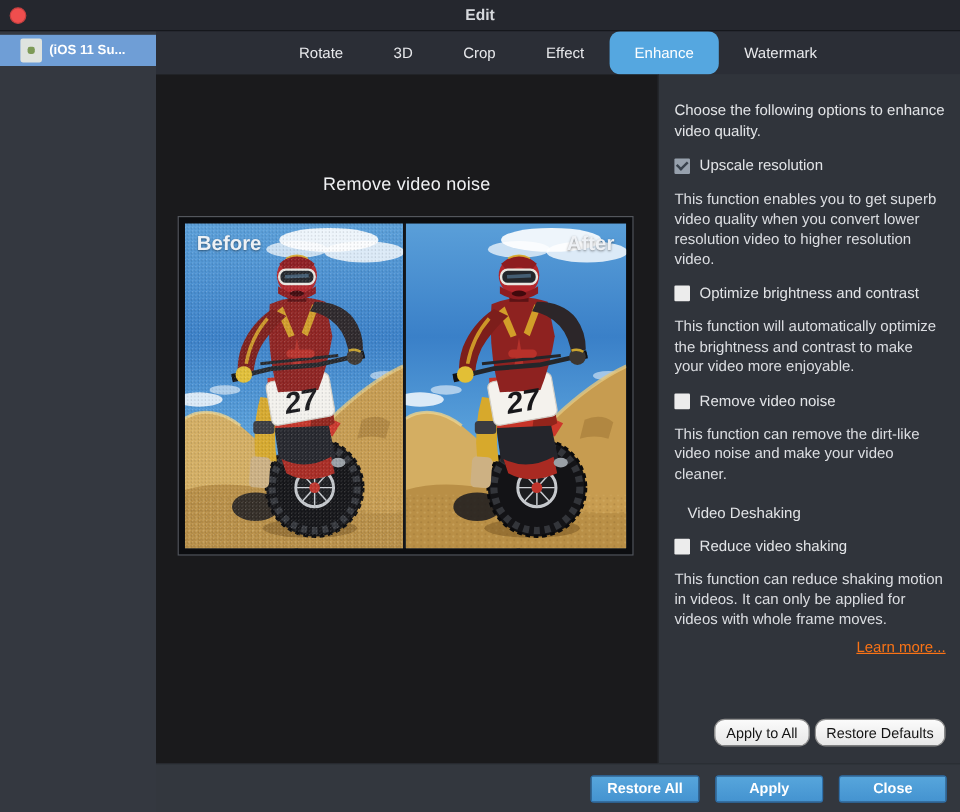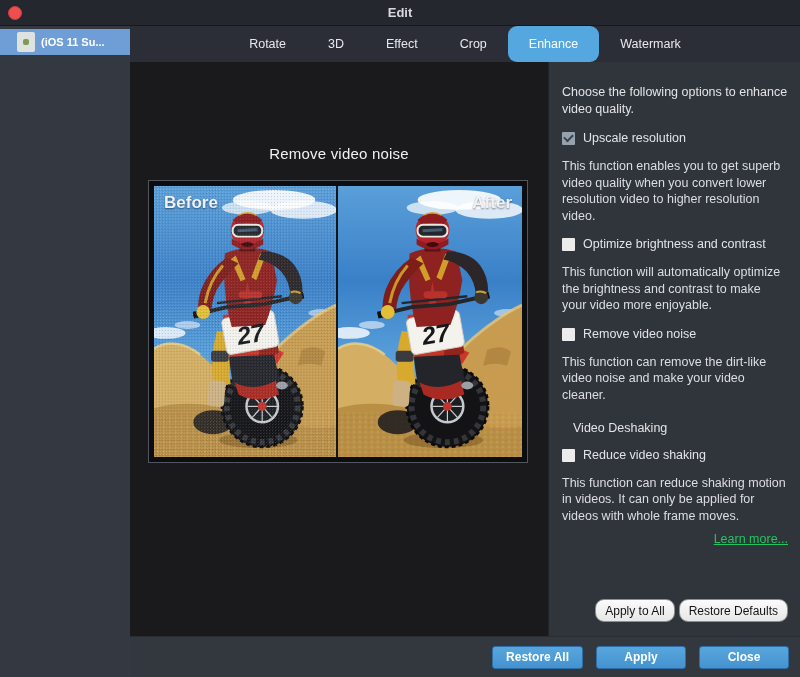--- a/index.html
+++ b/index.html
@@ -58,21 +58,21 @@
   .cb { width:13px; height:13px; background:#ececec; border-radius:1px; flex:none;
         position:relative; cursor:pointer; }
   .cb[data-checked="true"] { background:#97a1ad; }
   .cb[data-checked="true"]::after { content:""; position:absolute; left:2px; top:2px;
         width:7px; height:4px; border-left:2px solid #39424d; border-bottom:2px solid #39424d;
         transform:rotate(-45deg); }
   .desc { margin:0 0 12px 0; color:#dcdee2; }
   .desc.last { margin-bottom:4px; }
   .section-label { margin:5px 0 10px 11px; }
   .learn-row { text-align:right; margin-top:2px; }
-  .learn { color:#22c55e; text-decoration:underline; cursor:pointer; font-size:12.5px; }
+  .learn { color:#f97316; text-decoration:underline; cursor:pointer; font-size:12.5px; }
   .spacer { flex:1; }
   .panel-buttons { display:flex; justify-content:flex-end; gap:4px; }
   .btn-light { font-family:inherit; font-size:12px; height:21px; padding:0 9px;
                background:linear-gradient(#fbfbfb,#e7e7e7); border:1px solid #8e8e8e;
                border-radius:9px; color:#141414; cursor:pointer; }
 
   
   .footer { height:40px; background:#33373e; border-top:1px solid #2a2d33;
             display:flex; align-items:center; justify-content:flex-end; gap:13px; padding-right:11px; }
   .btn-blue { font-family:inherit; font-size:12px; font-weight:700; height:21px; min-width:62px;
@@ -200,22 +200,22 @@
           </span>
         <span class="side-label">(iOS 11 Su...</span>
       </div>
     </div>
 
     <div class="main">
 
       <div class="tabbar">
         <div class="tab">Rotate</div>
         <div class="tab">3D</div>
+        <div class="tab">Crop</div>
         <div class="tab">Effect</div>
-        <div class="tab">Crop</div>
         <div class="tab active">Enhance</div>
         <div class="tab">Watermark</div>
       </div>
 
       <div class="content">
 
         <div class="preview">
           <div class="preview-title">Remove video noise</div>
           <div class="compare-frame">
             <div class="half before">

